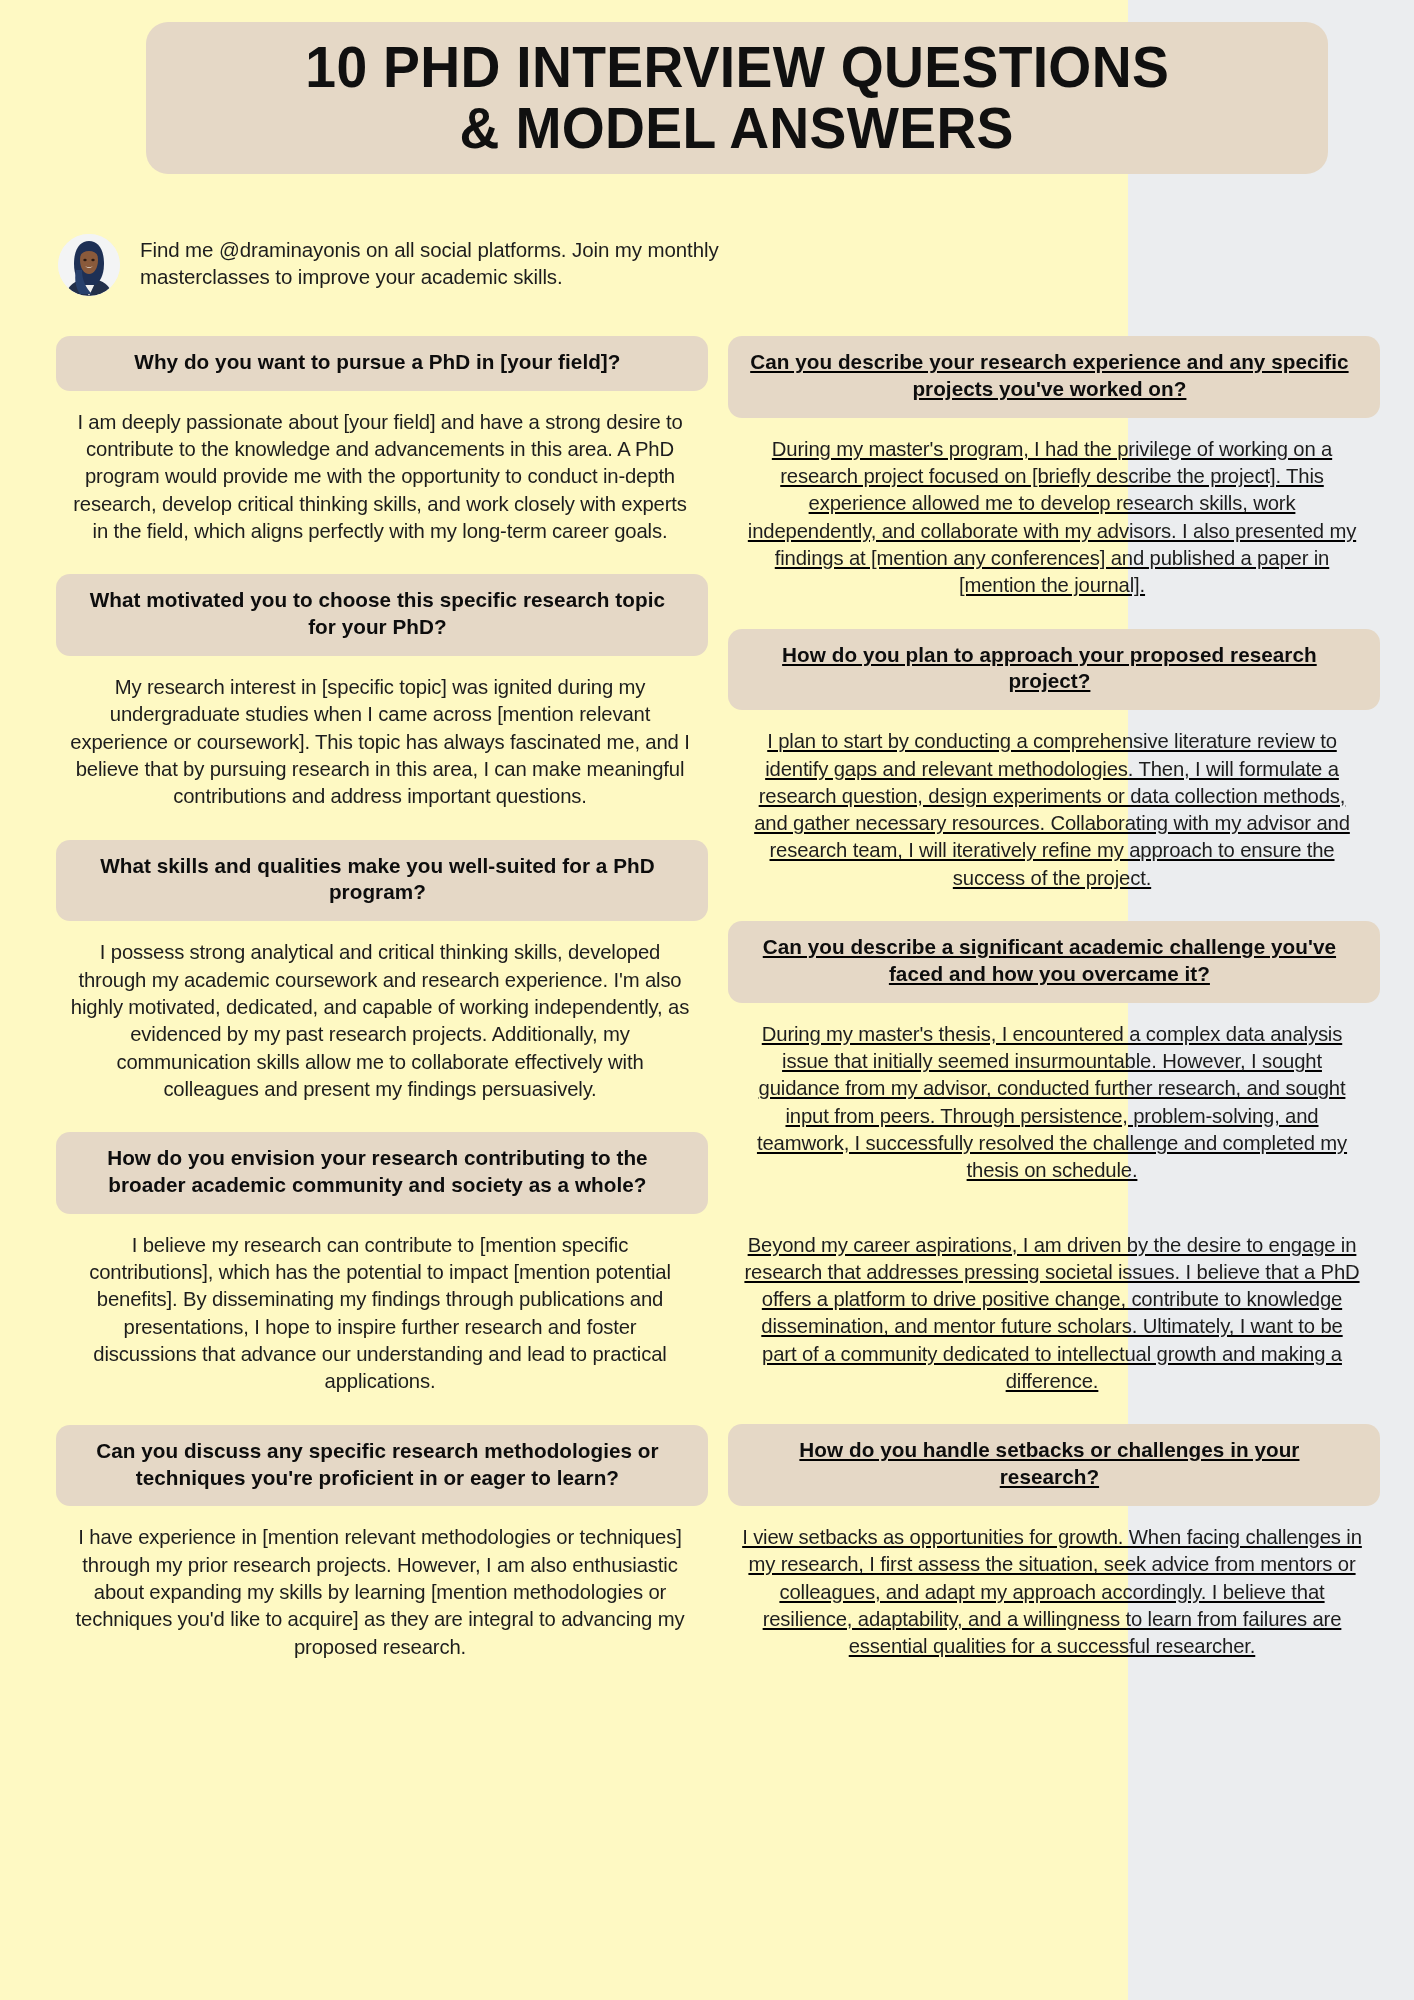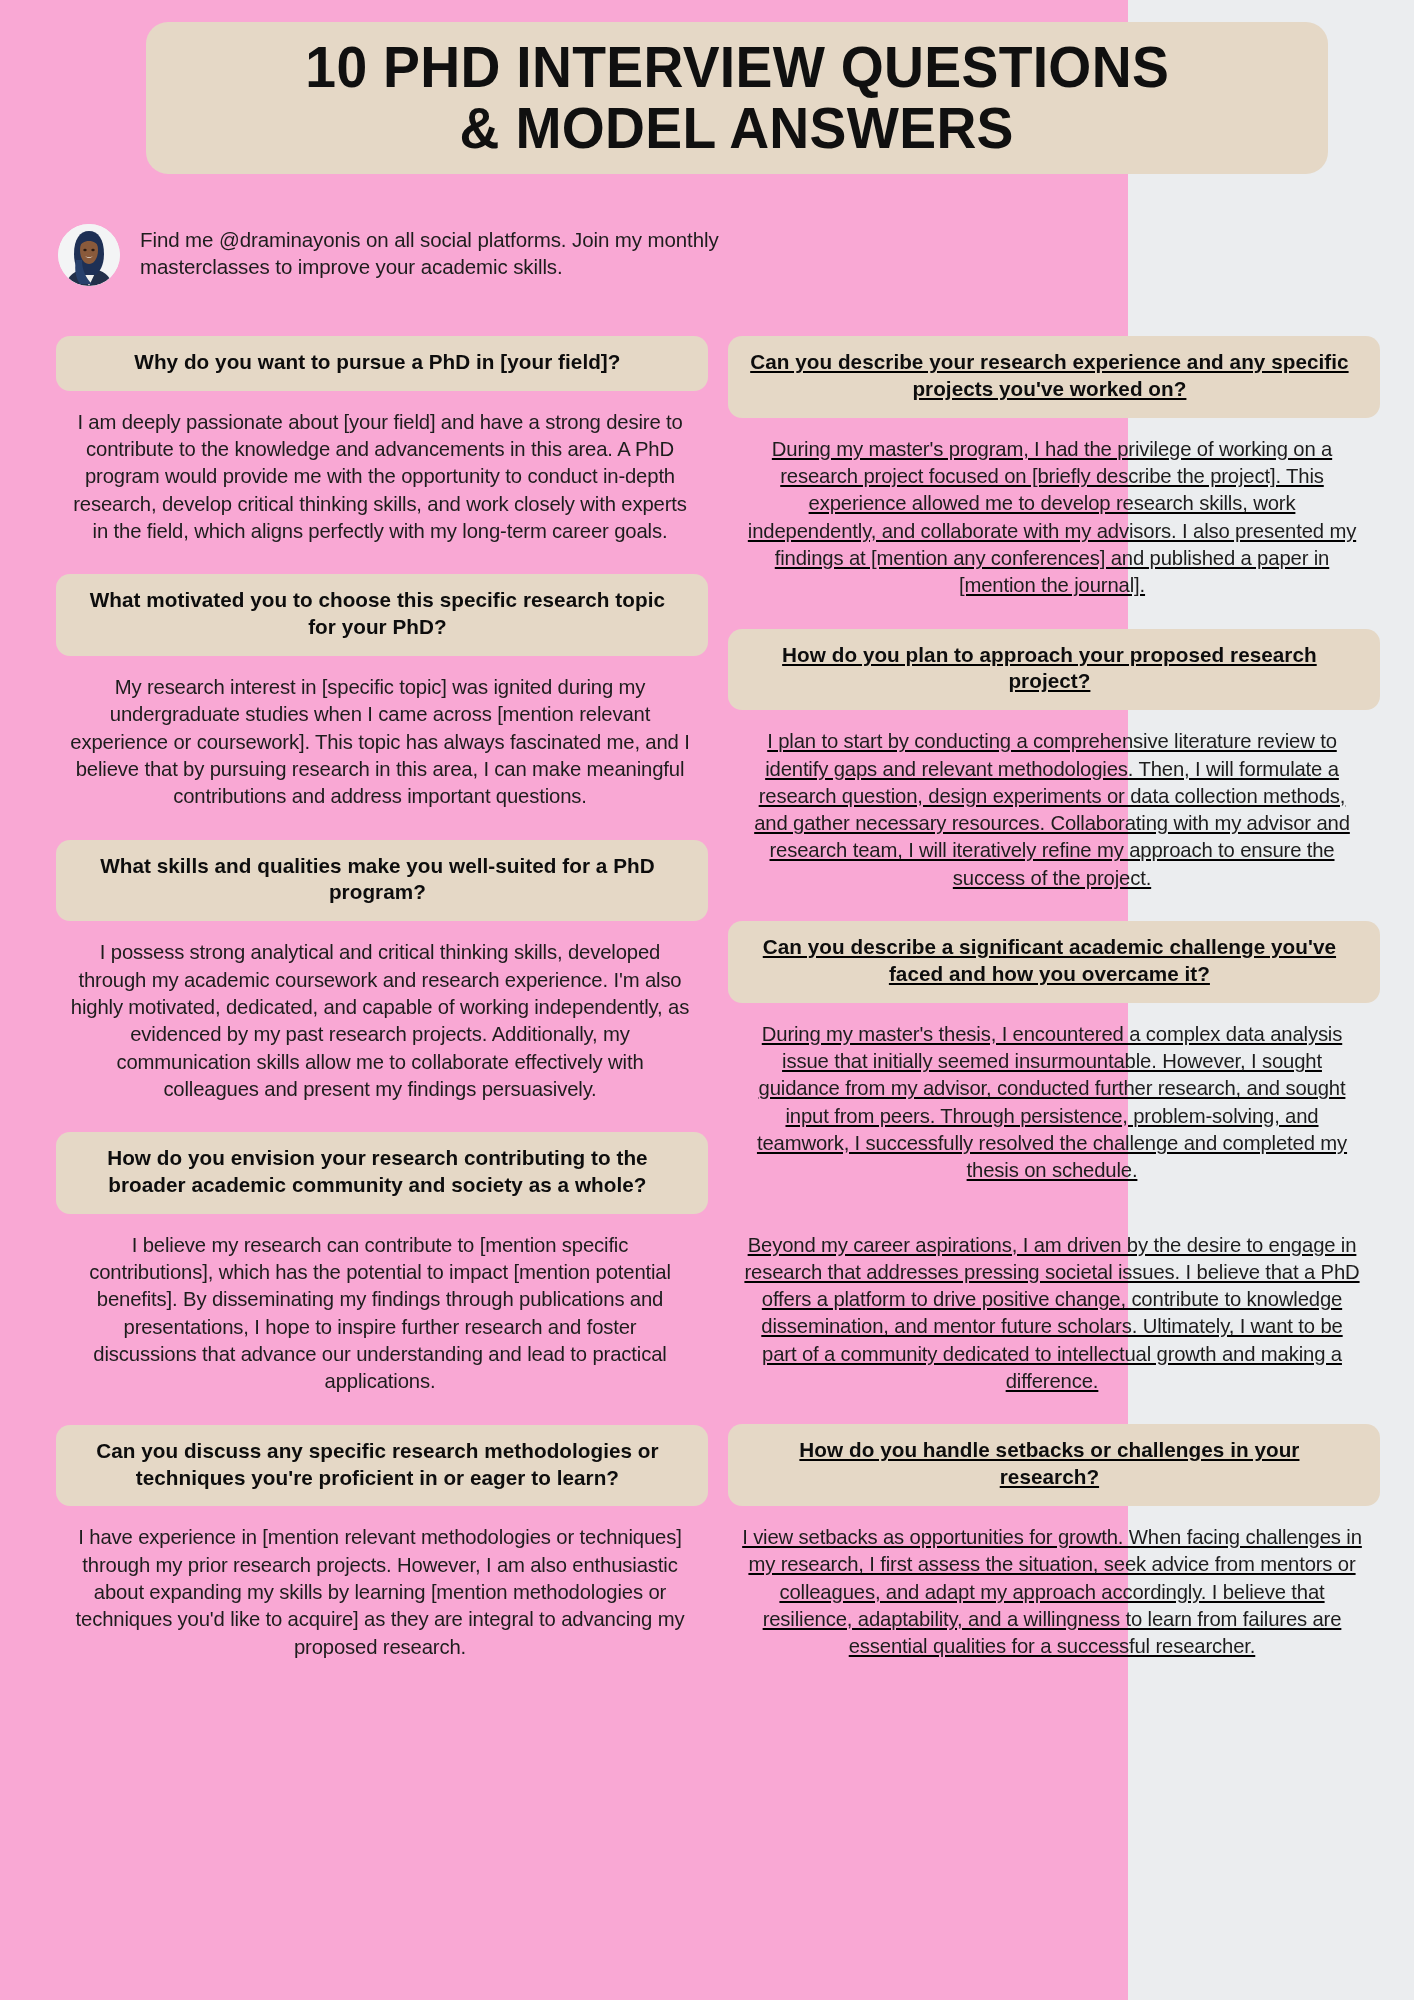--- a/index.html
+++ b/index.html
@@ -10,21 +10,21 @@
     width: 1414px;
     height: 2000px;
     background: #ebedef;
     font-family: "Liberation Sans", sans-serif;
     overflow: hidden;
   }
   .page {
     position: relative;
     width: 1128px;
     height: 2000px;
-    background: #f9a8d4;
+    background: #fef9c3;
     box-sizing: border-box;
   }
 
   
   .title-banner {
     position: absolute;
     left: 146px;
     top: 22px;
     width: 1182px;
     height: 152px;
@@ -45,21 +45,21 @@
     letter-spacing: 0.3px;
     text-align: center;
     transform: scaleX(0.97);
     white-space: nowrap;
   }
 
   
   .intro-row {
     position: absolute;
     left: 58px;
-    top: 224px;
+    top: 234px;
     width: 700px;
     display: flex;
     align-items: flex-start;
     gap: 20px;
   }
   .avatar {
     flex: 0 0 auto;
     width: 62px;
     height: 62px;
     border-radius: 50%;

